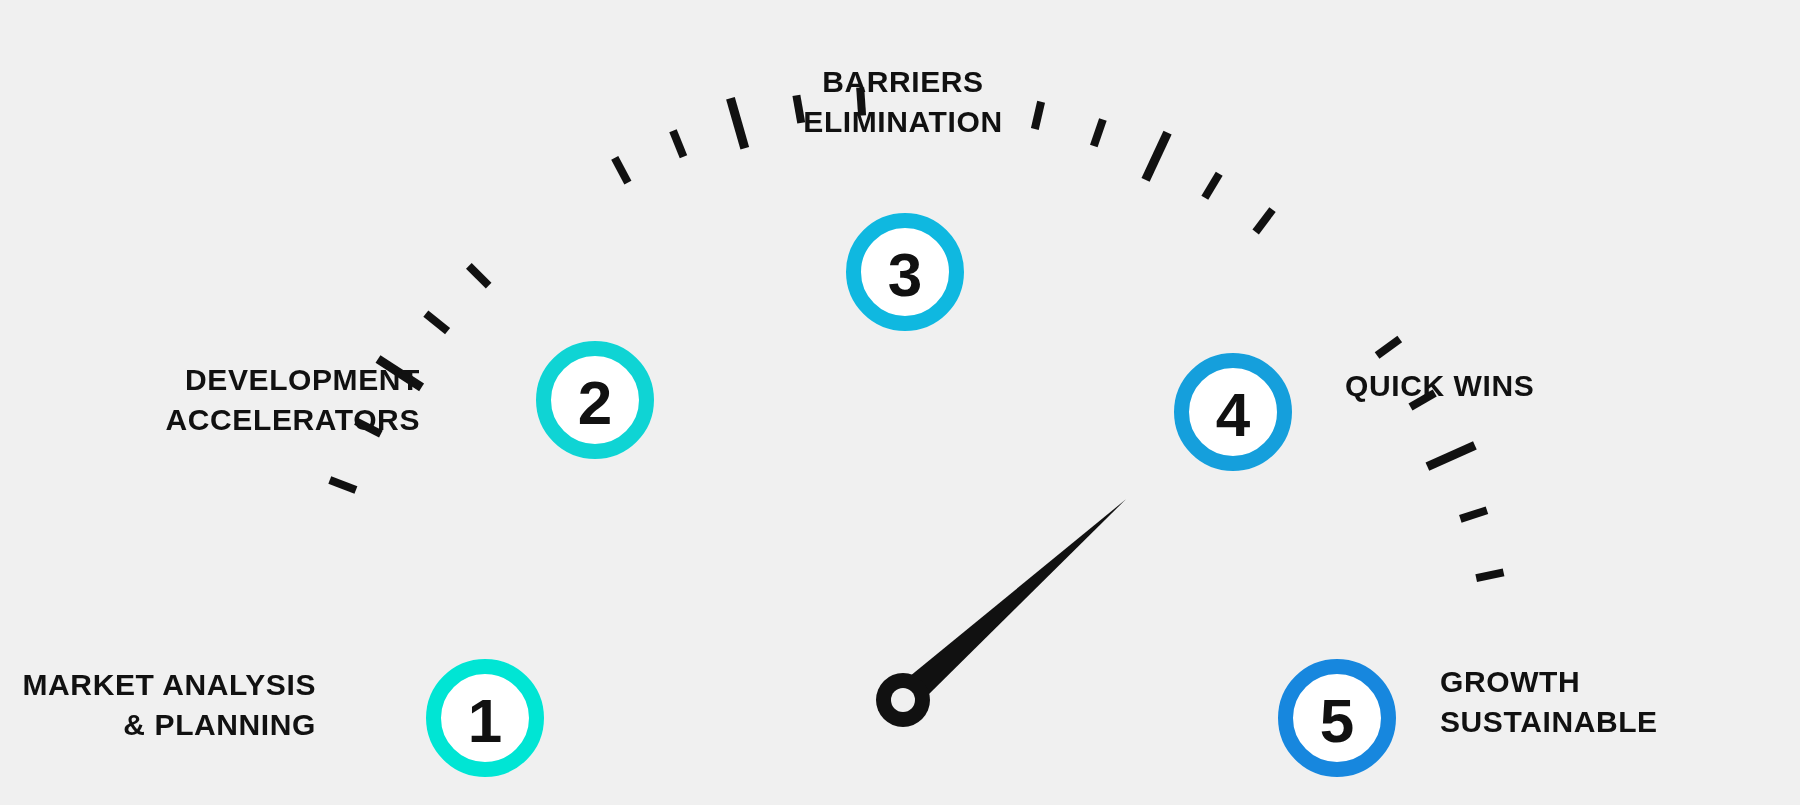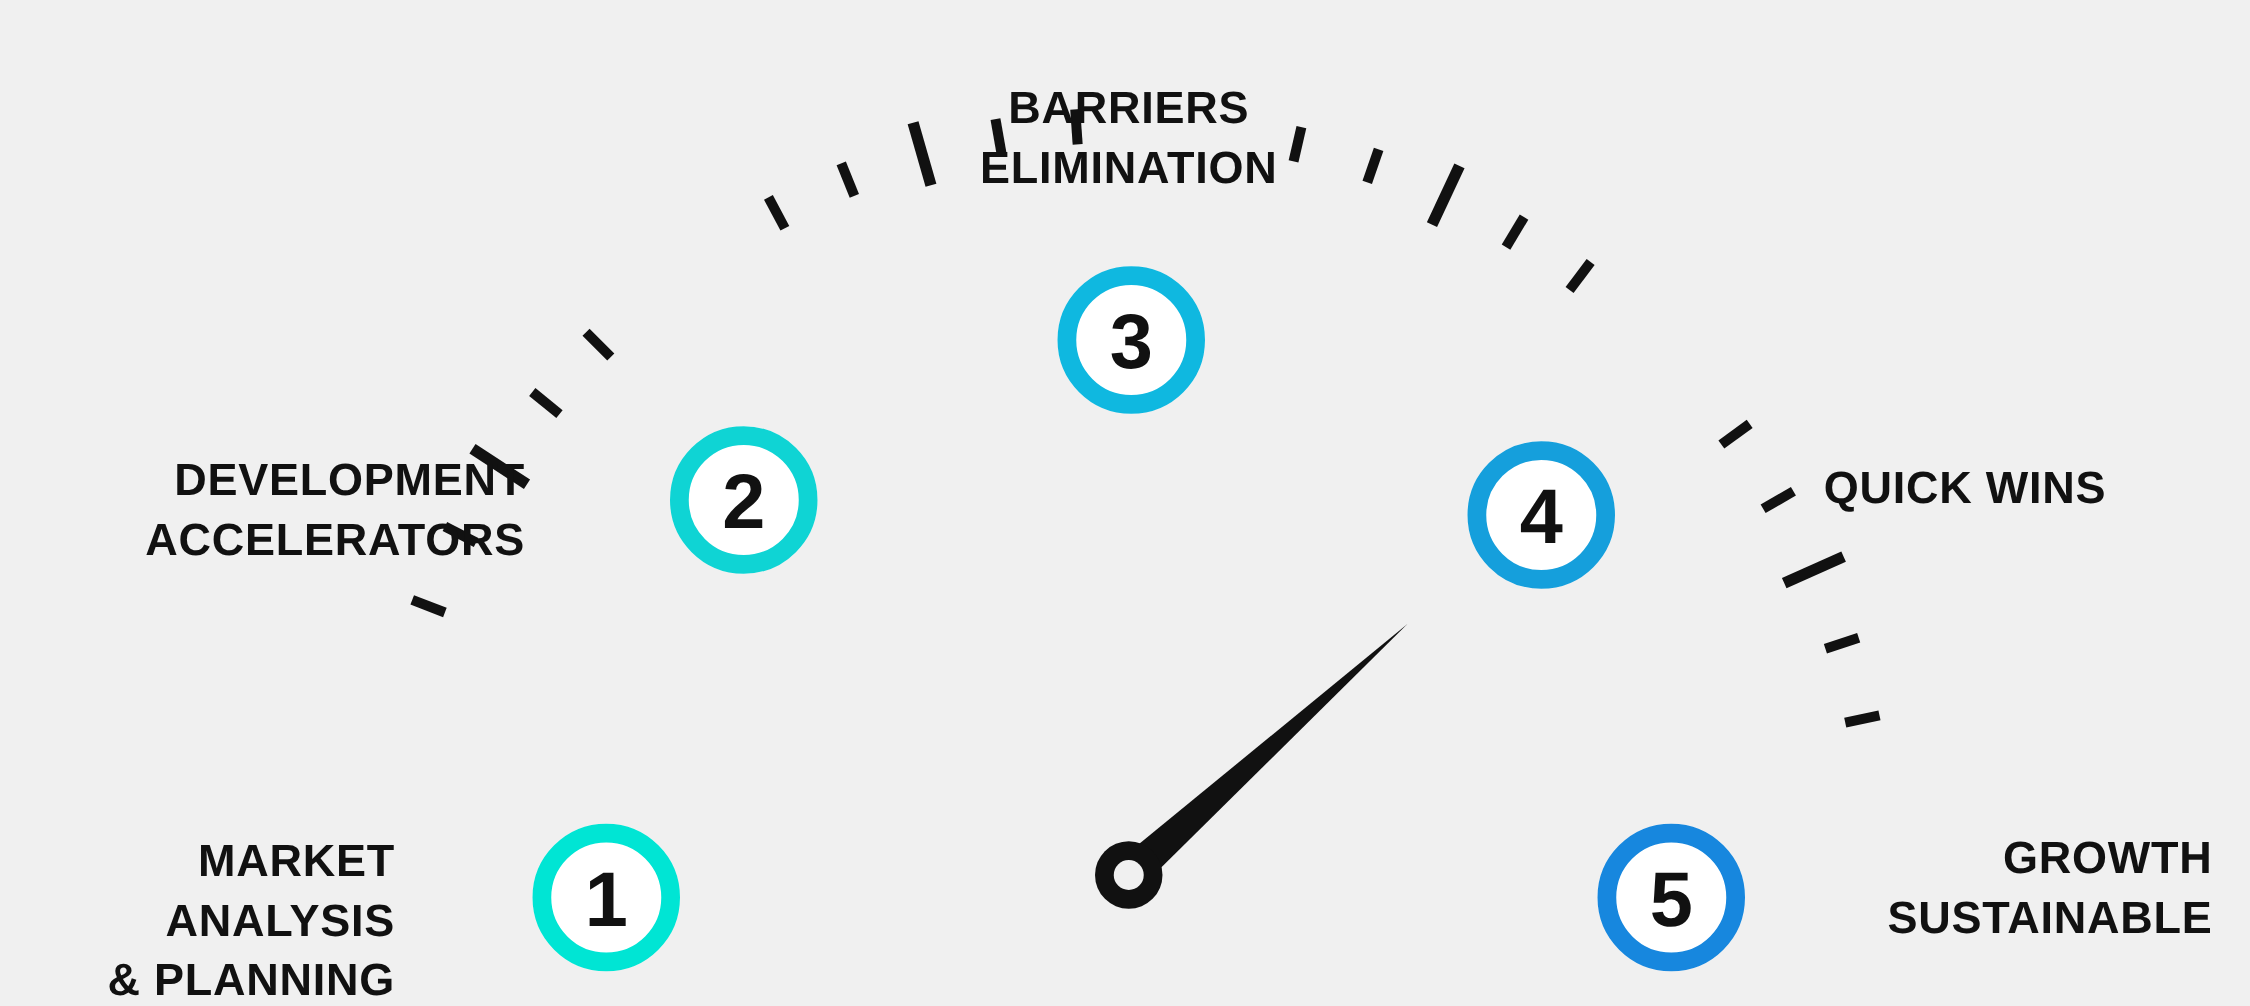--- a/index.html
+++ b/index.html
@@ -32,28 +32,28 @@
     font-weight: bold;
     font-size: 62px;
     fill: #111111;
     text-anchor: middle;
     dominant-baseline: central;
   }
   .stage-label {
     position: absolute;
     font-family: "Liberation Sans", sans-serif;
     font-weight: bold;
-    font-size: 36px;
+    font-size: 30px;
     letter-spacing: 0.6px;
     line-height: 1.32;
     color: #111111;
     text-transform: uppercase;
     white-space: pre-line;
   }
-  .label-right { text-align: right; }
+  .label-right { text-align: left; }
   .label-center { text-align: center; }
   .label-left { text-align: right; }
 </style>
 </head>
 <body>
 
 <div id="stage">
 
   <svg id="gauge-svg" viewBox="0 0 1800 805">
     <g id="ticks-layer">

